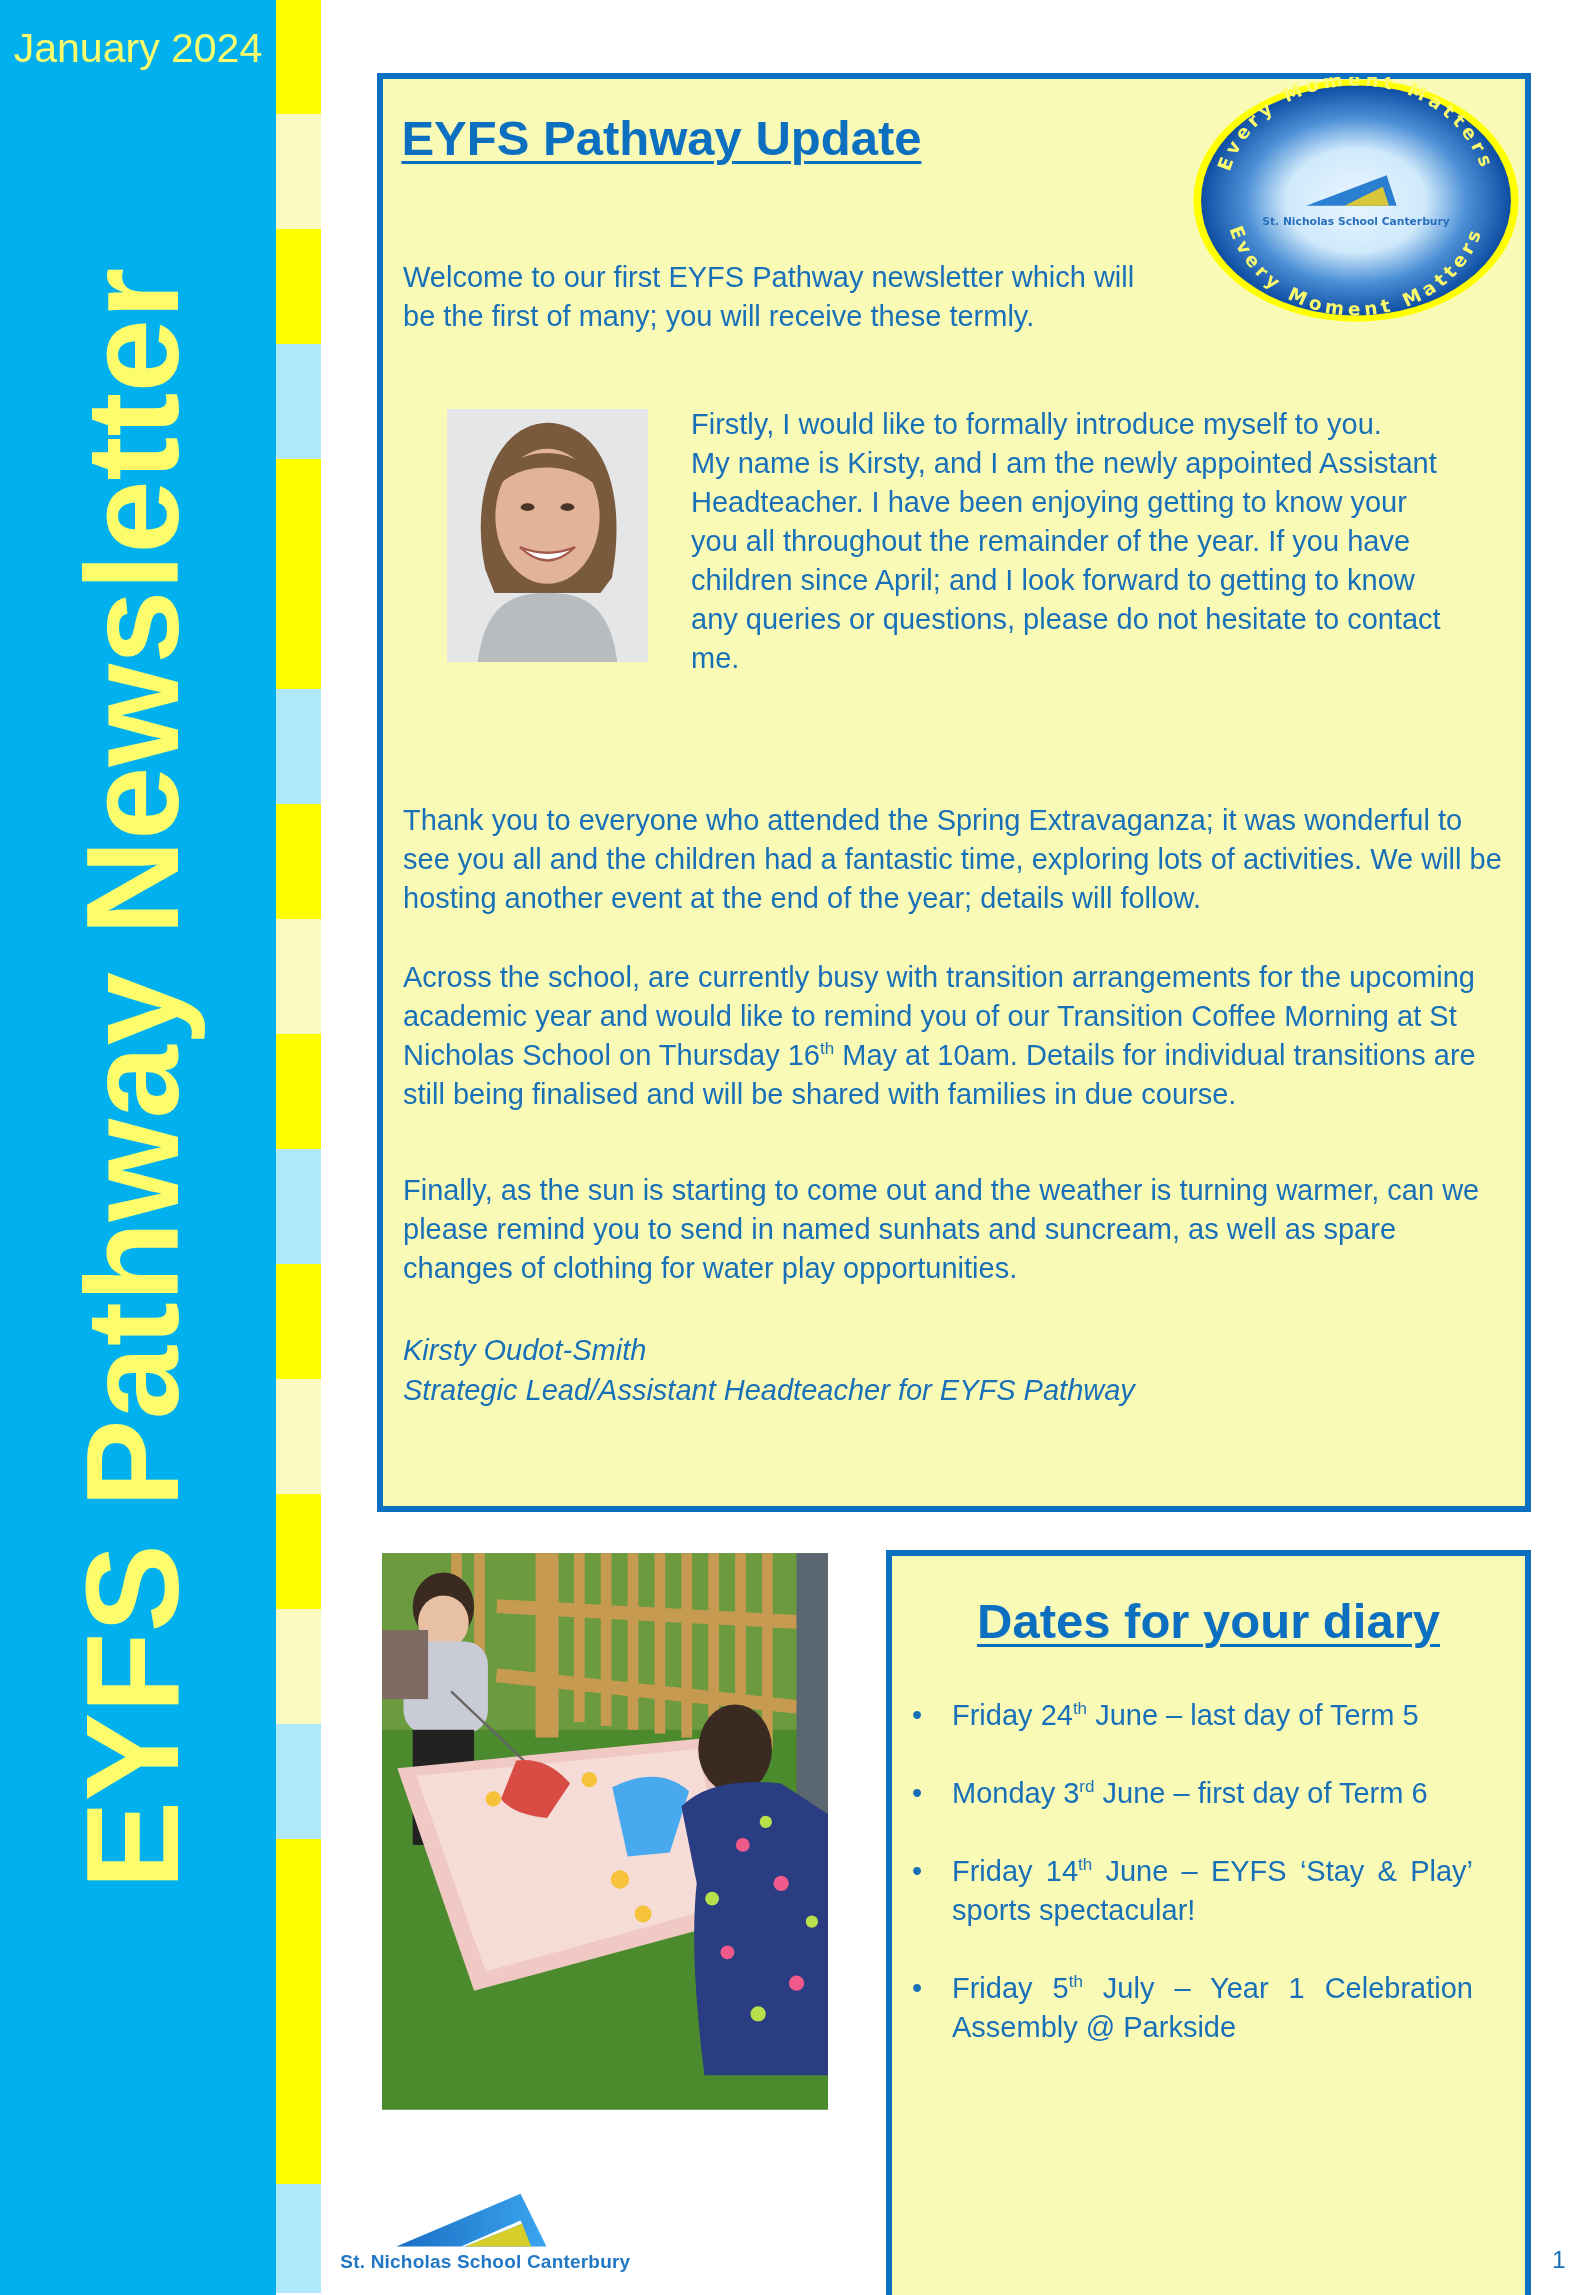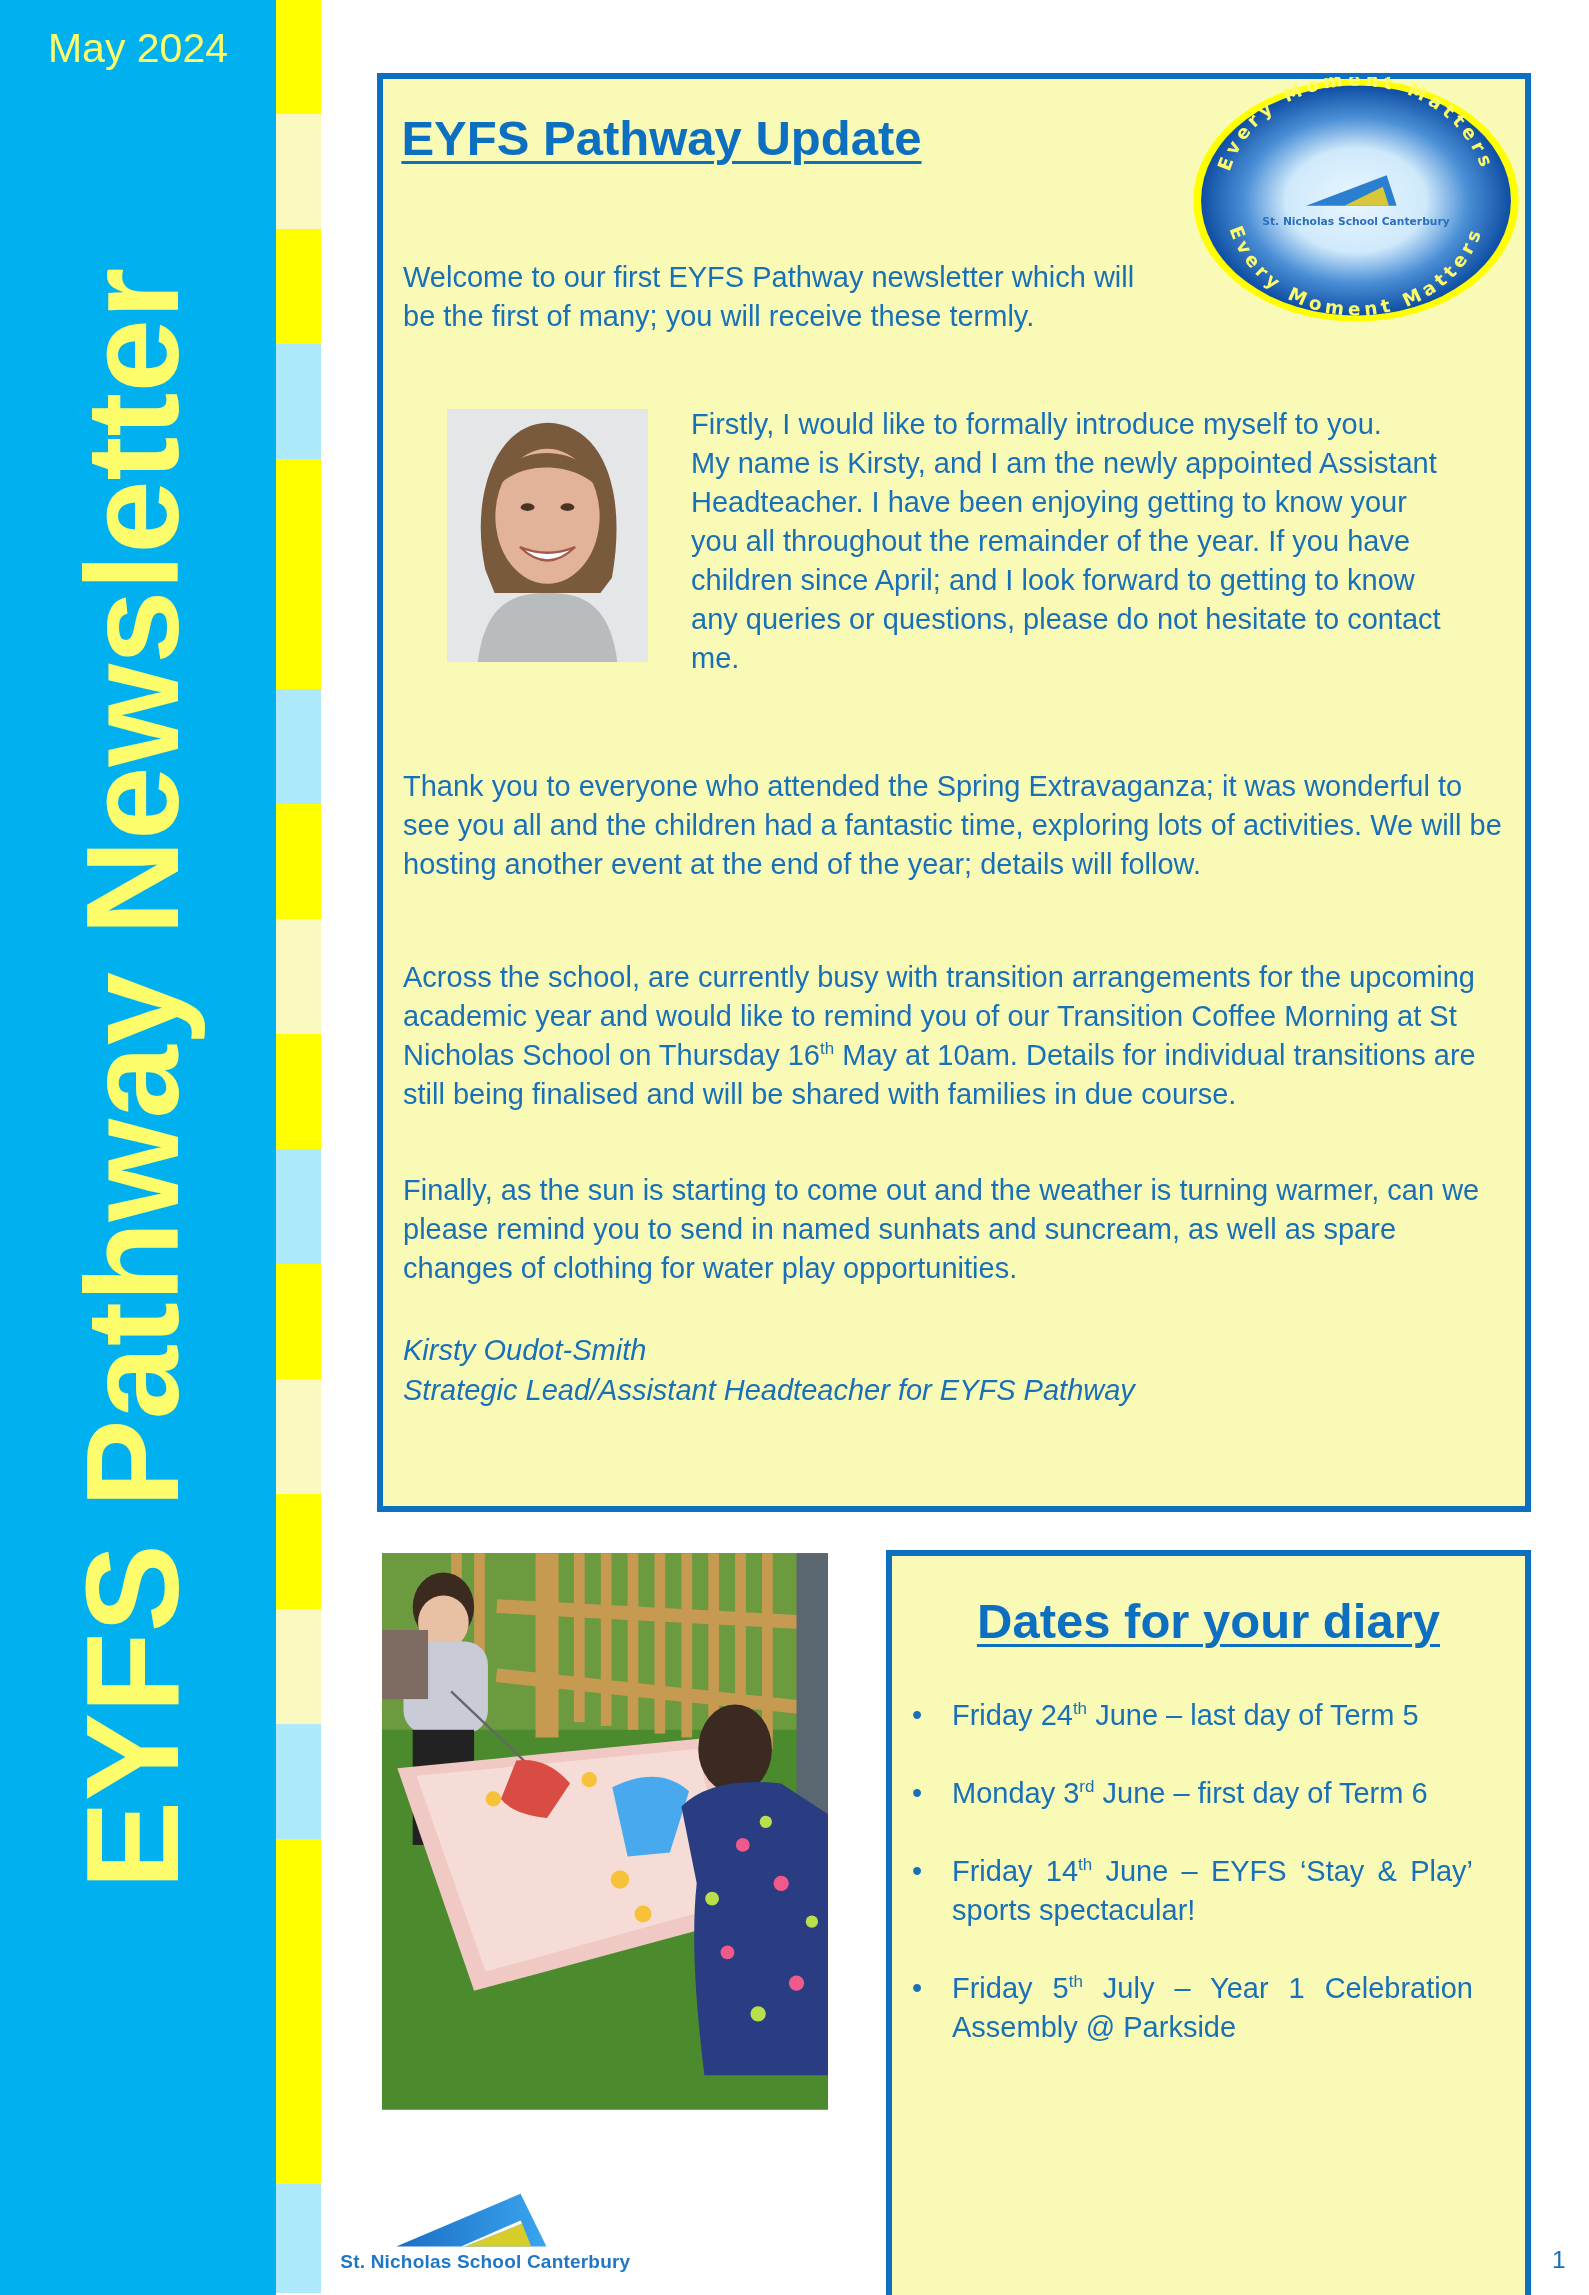--- a/index.html
+++ b/index.html
@@ -72,21 +72,21 @@
   .footer-logo .name {
     position: absolute; left: 2.3px; top: 61px; font-weight: bold; font-size: 19px;
     color: #2277c4; white-space: nowrap; letter-spacing: 0.2px;
   }
   .page-number { position: absolute; left: 1552px; top: 2246px; font-size: 24.6px; color: #1870b8; }
 </style>
 </head>
 <body>
 
 <div class="sidebar">
-  <div class="month">May 2024</div>
+  <div class="month">January 2024</div>
   <div class="vtitle">EYFS Pathway Newsletter</div>
 </div>
 <div class="stripes" id="stripes">
     <div class="stripe" style="height: 114px; background: rgb(255, 255, 0);"></div>
     <div class="stripe" style="height: 115px; background: rgb(250, 250, 192);"></div>
     <div class="stripe" style="height: 115px; background: rgb(255, 255, 0);"></div>
     <div class="stripe" style="height: 115px; background: rgb(174, 233, 251);"></div>
     <div class="stripe" style="height: 230px; background: rgb(255, 255, 0);"></div>
     <div class="stripe" style="height: 115px; background: rgb(174, 233, 251);"></div>
     <div class="stripe" style="height: 115px; background: rgb(255, 255, 0);"></div>
@@ -150,21 +150,21 @@
       <div>Firstly, I would like to formally introduce myself to you.</div>
       <div>My name is Kirsty, and I am the newly appointed Assistant</div>
       <div>Headteacher. I have been enjoying getting to know your</div>
       <div>you all throughout the remainder of the year. If you have</div>
       <div>children since April; and I look forward to getting to know</div>
       <div>any queries or questions, please do not hesitate to contact</div>
       <div>me.</div>
     </div>
 
 
-  <p class="p" style="left:20px; top:688px; width:1106px;">Thank you to everyone who attended the Spring Extravaganza; it was wonderful to see you all and the children had a fantastic time, exploring lots of activities. We will be hosting another event at the end of the year; details will follow.</p>
+  <p class="p" style="left:20px; top:722px; width:1106px;">Thank you to everyone who attended the Spring Extravaganza; it was wonderful to see you all and the children had a fantastic time, exploring lots of activities. We will be hosting another event at the end of the year; details will follow.</p>
 
   <p class="p" style="left:20px; top:879px; width:1106px;">
     <span>Across the school, are currently busy with transition arrangements for the upcoming academic year and would like to remind you of our Transition Coffee Morning at St Nicholas School on Thursday 16</span><sup>th</sup><span> May at 10am. Details for individual transitions are still being finalised and will be shared with families in due course.</span>
   </p>
 
   <p class="p" style="left:20px; top:1092px; width:1090px;">Finally, as the sun is starting to come out and the weather is turning warmer, can we please remind you to send in named sunhats and suncream, as well as spare changes of clothing for water play opportunities.</p>
 
   <p class="p italic" style="left:20px; top:1228px; width:1075px;">Kirsty Oudot-Smith</p>
   <p class="p italic" style="left:20px; top:1268px; width:1075px;">Strategic Lead/Assistant Headteacher for EYFS Pathway</p>
 </div>

